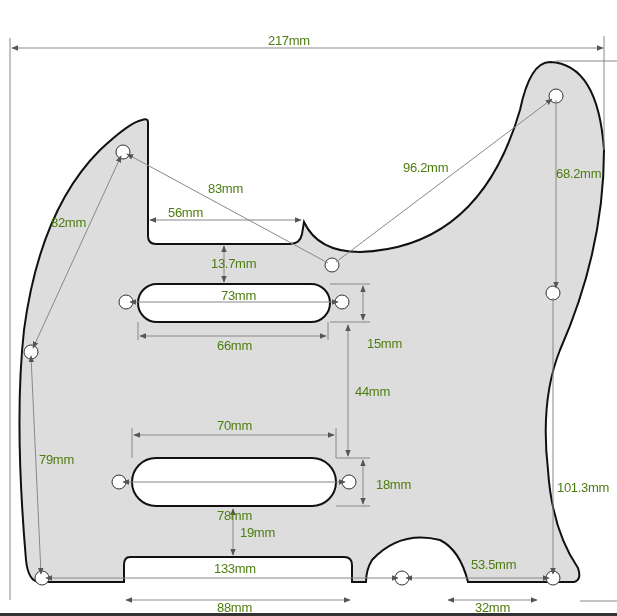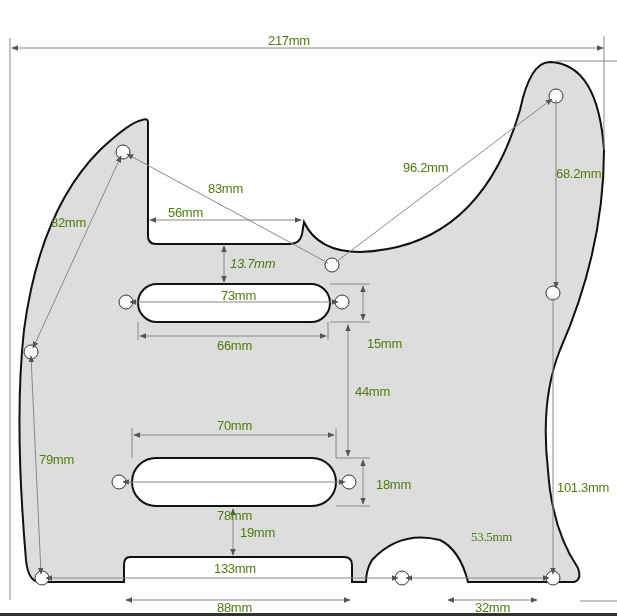--- a/index.html
+++ b/index.html
@@ -100,27 +100,27 @@
 </svg>
 
 <div class="label" style="left:268px;top:34px;">217mm</div>
 <div class="label" style="left:556px;top:167px;">68.2mm</div>
 <div class="label" style="left:557px;top:445px;margin-top:36px;">101.3mm</div>
 <div class="label" style="left:51px;top:216px;">82mm</div>
 <div class="label" style="left:39px;top:453px;">79mm</div>
 <div class="label" style="left:208px;top:182px;">83mm</div>
 <div class="label" style="left:403px;top:161px;">96.2mm</div>
 <div class="label" style="left:168px;top:206px;">56mm</div>
-<div class="label" style="left:230px;top:257px;font-style:italic;">13.7mm</div>
+<div class="label" style="left:211px;top:257px;">13.7mm</div>
 <div class="label" style="left:221px;top:289px;">73mm</div>
 <div class="label" style="left:217px;top:339px;">66mm</div>
 <div class="label" style="left:367px;top:295px;margin-top:42px;">15mm</div>
 <div class="label" style="left:355px;top:385px;">44mm</div>
 <div class="label" style="left:217px;top:419px;">70mm</div>
 <div class="label" style="left:217px;top:467px;margin-top:42px;">78mm</div>
 <div class="label" style="left:376px;top:478px;">18mm</div>
 <div class="label" style="left:240px;top:526px;">19mm</div>
 <div class="label" style="left:214px;top:562px;">133mm</div>
 <div class="label" style="left:217px;top:601px;">88mm</div>
-<div class="label" style="left:471px;top:530px;font-family:Liberation Serif, serif;">53.5mm</div>
+<div class="label" style="left:471px;top:558px;">53.5mm</div>
 <div class="label" style="left:475px;top:601px;">32mm</div>
 
 <div class="bottom-bar"></div>
 
 </body></html>

